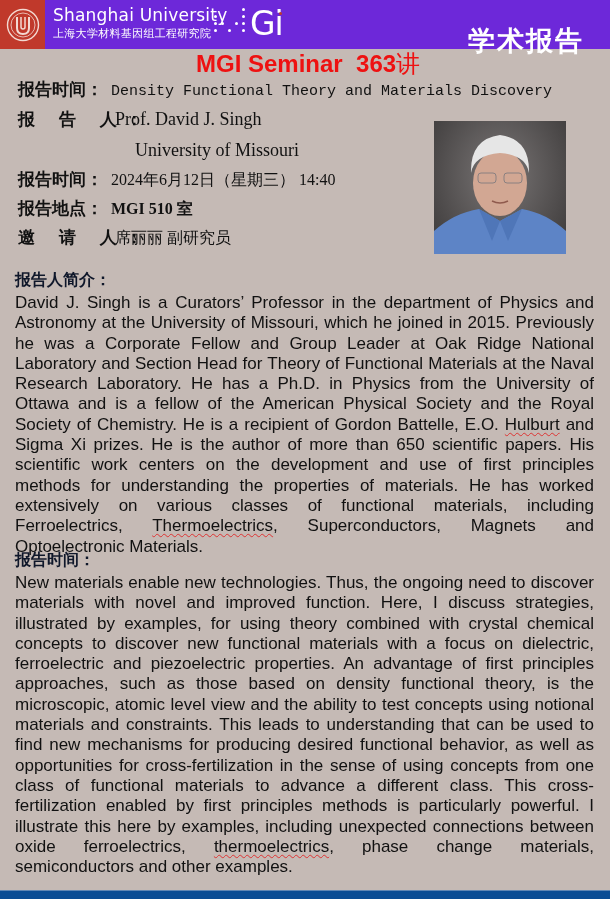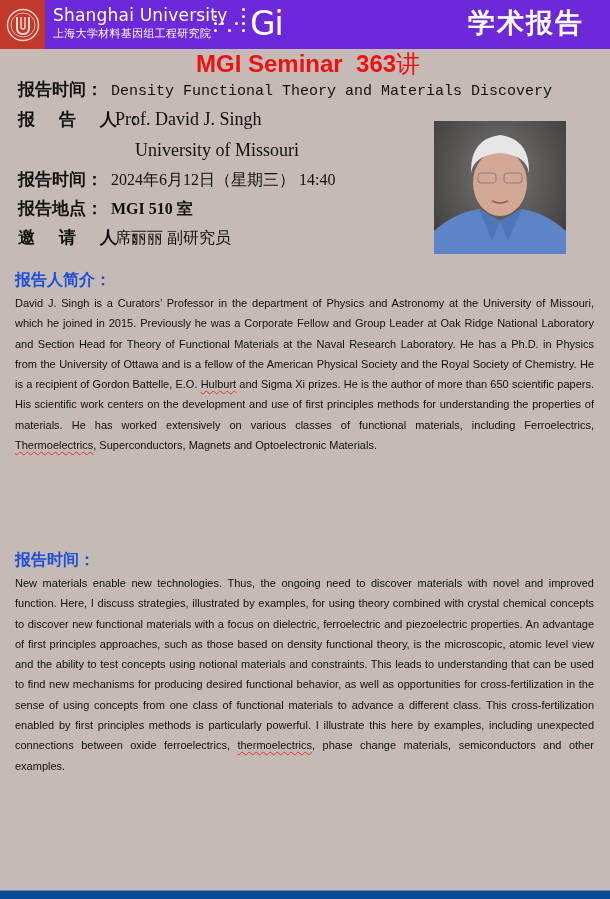--- a/index.html
+++ b/index.html
@@ -38,22 +38,22 @@
   }
   .mgi-gi {
     font-family: "DejaVu Sans", sans-serif; font-size: 33px; line-height: 36px;
     margin-left: 2px; letter-spacing: -1px; position: relative;
   }
   .mgi-gi .reddot {
     position: absolute; right: 1px; top: 6px; width: 3px; height: 3px; border-radius: 50%;
     background: #c0392b;
   }
   .header-title {
-    position: absolute; right: 26px; top: 8px; color: #fff;
-    font-family: Liberation Mono, monospace; font-size: 27px; line-height: 34px;
+    position: absolute; right: 26px; top: 24px; color: #fff;
+    font-family: Liberation Sans, sans-serif; font-size: 27px; line-height: 34px;
     letter-spacing: 2px; font-weight: bold;
   }
   .seminar {
     position: absolute; left: 196px; top: 51px; color: #ee1111;
     font-weight: bold; font-size: 24px; line-height: 26px; white-space: pre;
   }
   .seminar .cn { font-weight: normal; }
   .info-row {
     position: absolute; left: 18px; color: #111;
     font-family: "Liberation Serif", serif; font-size: 16px; line-height: 22px; white-space: nowrap;
@@ -64,26 +64,26 @@
   }
   .info-label.spaced { letter-spacing: 9px; }
   .value-title { font-size: 15px; font-family: Liberation Mono, monospace; }
   .value-big { font-size: 18px; margin-left: 24px; }
   .photo {
     position: absolute; left: 434px; top: 121px; width: 132px; height: 133px;
     background: radial-gradient(ellipse at 50% 40%, #7a7676 0%, #4d4a4a 70%, #3a3838 100%);
     overflow: hidden;
   }
   .section-head {
-    position: absolute; left: 15px; color: #1d4ed8;
+    position: absolute; left: 15px; color: #0f172a;
     font-family: "DejaVu Sans", sans-serif; font-weight: bold; font-size: 16px; line-height: 20px;
   }
   .para {
     position: absolute; left: 15px; width: 579px; color: #111;
-    font-size: 11px; line-height: 20.3px; text-align: justify;
+    font-size: 17px; line-height: 20.3px; text-align: justify;
   }
   .squiggle {
     text-decoration: underline wavy #d33;
     text-decoration-thickness: 1px; text-underline-offset: 2px;
   }
   .footer-bar {
     position: absolute; left: 0; top: 890px; width: 610px; height: 9px;
     background: #0a4c94; border-top: 1px solid #5f86b4;
   }
 </style>

